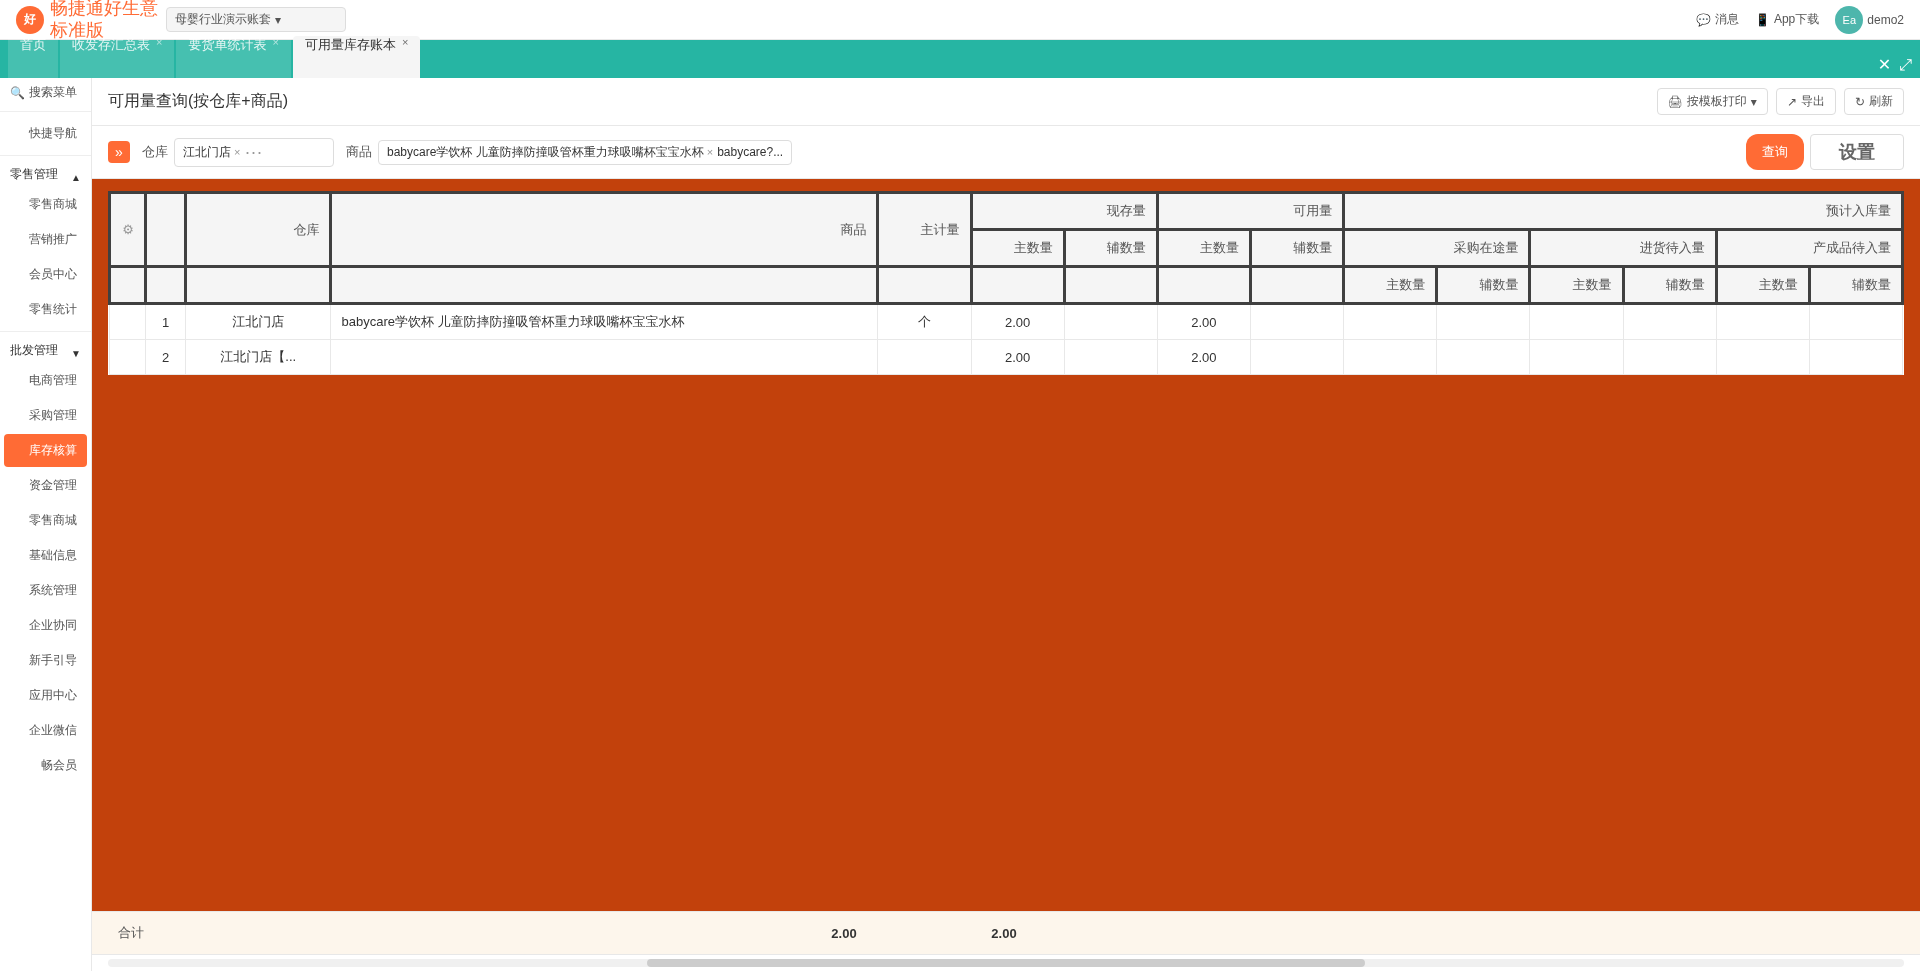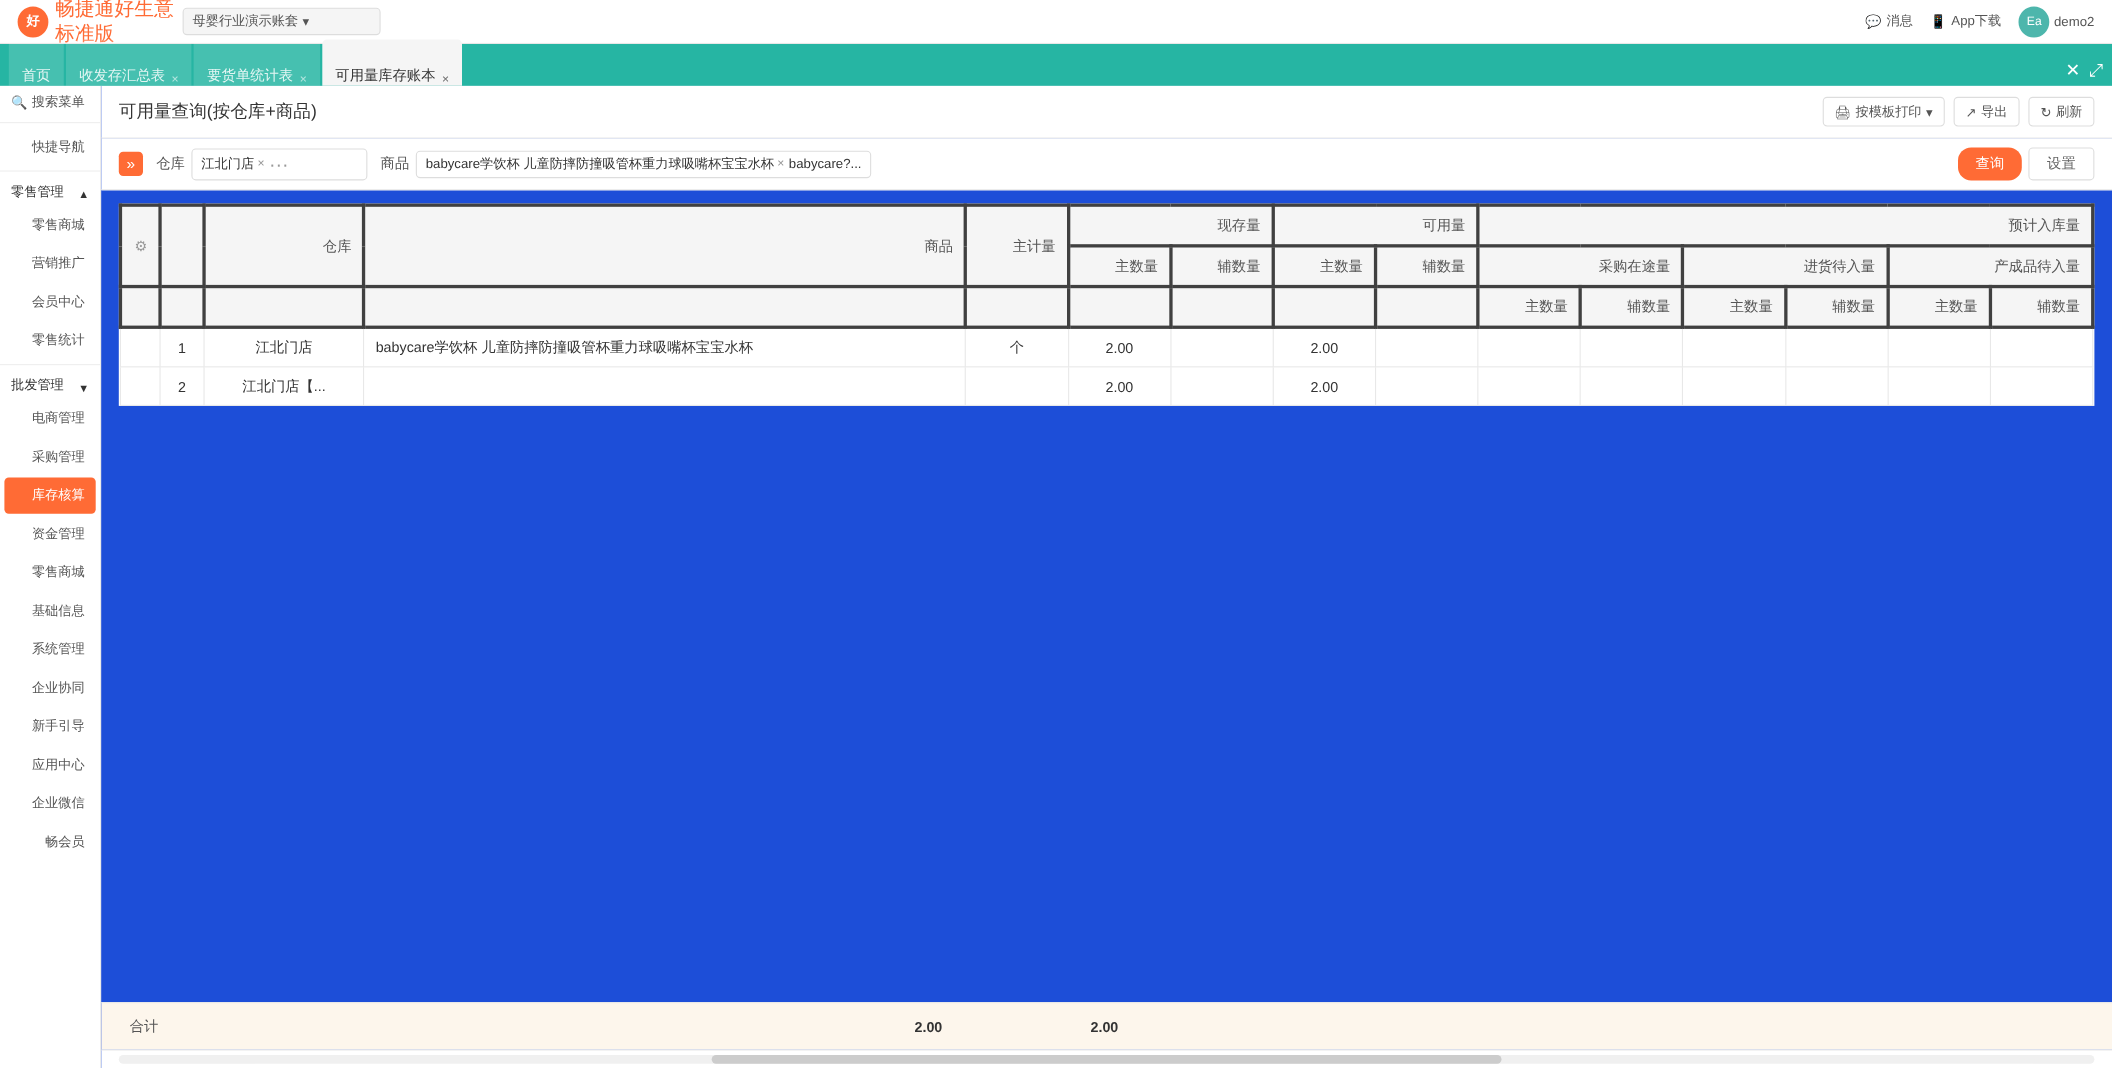--- a/index.html
+++ b/index.html
@@ -11,47 +11,47 @@
     .logo-area { display: flex; align-items: center; gap: 6px; }
     .logo-icon { width: 28px; height: 28px; background: #ff6b35; border-radius: 50%; display: flex; align-items: center; justify-content: center; color: white; font-size: 12px; font-weight: bold; }
     .logo-text { font-size: 18px; color: #ff6b35; line-height: 1.2; }
     .org-selector { display: flex; align-items: center; gap: 4px; background: #f5f5f5; border: 1px solid #ddd; border-radius: 4px; padding: 3px 8px; cursor: pointer; font-size: 12px; color: #555; min-width: 180px; }
     .top-bar-right { display: flex; align-items: center; gap: 16px; font-size: 12px; color: #555; }
     .top-bar-right-item { display: flex; align-items: center; gap: 4px; cursor: pointer; }
     .avatar { width: 28px; height: 28px; border-radius: 50%; background: #4db6ac; display: flex; align-items: center; justify-content: center; color: white; font-size: 11px; }
 
     
     .nav-tabs { height: 38px; background: #26b5a3; display: flex; align-items: flex-end; padding: 0 8px; flex-shrink: 0; gap: 2px; position: relative; }
-    .nav-tab { height: 42px; padding: 0 12px; display: flex; align-items: flex-end; gap: 6px; border-radius: 4px 4px 0 0; cursor: pointer; font-size: 13px; color: rgba(255,255,255,0.85); background: rgba(255,255,255,0.15); position: relative; margin-top: 32px; }
+    .nav-tab { height: 42px; padding: 0 12px; display: flex; align-items: flex-start; gap: 6px; border-radius: 4px 4px 0 0; cursor: pointer; font-size: 13px; color: rgba(255,255,255,0.85); background: rgba(255,255,255,0.15); position: relative; margin-top: 32px; }
     .nav-tab.active { background: #f5f5f5; color: #333; }
     .nav-tab .close-btn { font-size: 11px; color: inherit; opacity: 0.7; }
     .nav-tab-actions { margin-left: auto; display: flex; align-items: center; gap: 8px; color: white; padding-bottom: 4px; }
 
     
     .main-layout { display: flex; flex: 1; overflow: hidden; }
 
     
     .sidebar { width: 92px; background: #fff; border-right: 1px solid #e8e8e8; display: flex; flex-direction: column; flex-shrink: 0; overflow-y: auto; }
     .sidebar-item { padding: 8px 10px; font-size: 12px; color: #555; cursor: pointer; text-align: right; border-radius: 4px; margin: 1px 4px; }
     .sidebar-item.active { background: #ff6b35; color: white; }
     .sidebar-special { padding: 6px 10px; font-size: 12px; color: #555; cursor: pointer; display: flex; align-items: center; gap: 4px; }
     .sidebar-divider { height: 1px; background: #eee; margin: 4px 0; }
     .sidebar-group-title { padding: 6px 10px 4px; font-size: 12px; color: #333; display: flex; align-items: flex-end; justify-content: space-between; cursor: pointer; font-weight: 500; }
     .chevron { font-size: 10px; }
 
     
-    .content { flex: 1; display: flex; flex-direction: column; overflow: hidden; background: #1d4ed8; }
+    .content { flex: 1; display: flex; flex-direction: column; overflow: hidden; background: #c2410c; }
 
     
     .page-header { background: #fff; padding: 10px 16px 0; border-bottom: 1px solid #e8e8e8; flex-shrink: 0; display: flex; align-items: center; justify-content: space-between; }
     .page-title { font-size: 16px; color: #333; font-weight: 500; padding-bottom: 10px; }
     .page-header-actions { display: flex; align-items: center; gap: 8px; padding-bottom: 10px; }
     .btn-action { display: flex; align-items: center; gap: 4px; padding: 4px 10px; border: 1px solid #ddd; border-radius: 4px; background: #fff; cursor: pointer; font-size: 12px; color: #555; }
     .btn-primary { background: #ff6b35; color: white; border: none; padding: 5px 16px; border-radius: 12px; cursor: pointer; font-size: 13px; }
-    .btn-secondary { background: #fff; color: #666; border: 1px solid #ddd; padding: 5px 16px; border-radius: 4px; cursor: pointer; font-size: 13px; }
+    .btn-secondary { background: #fff; color: #666; border: 1px solid #ddd; padding: 5px 28px; border-radius: 4px; cursor: pointer; font-size: 18px; font-weight: bold; }
 
     
     .filter-area { background: #fff; padding: 10px 16px; border-bottom: 1px solid #e8e8e8; flex-shrink: 0; display: flex; align-items: center; gap: 12px; }
     .filter-expand-btn { background: #ff6b35; color: white; border: none; width: 22px; height: 22px; border-radius: 4px; cursor: pointer; font-size: 14px; display: flex; align-items: center; justify-content: center; flex-shrink: 0; }
     .filter-group { display: flex; align-items: center; gap: 6px; }
     .filter-label { font-size: 13px; color: #555; white-space: nowrap; }
     .filter-tags { display: flex; align-items: center; gap: 4px; background: #fff; border: 1px solid #ddd; border-radius: 4px; padding: 3px 8px; min-width: 120px; flex-wrap: wrap; }
     .filter-tag { display: flex; align-items: center; gap: 3px; background: #fff; font-size: 12px; color: #333; }
     .filter-tag-close { color: #999; cursor: pointer; font-size: 11px; }
     .filter-more { color: #999; cursor: pointer; font-size: 18px; }

